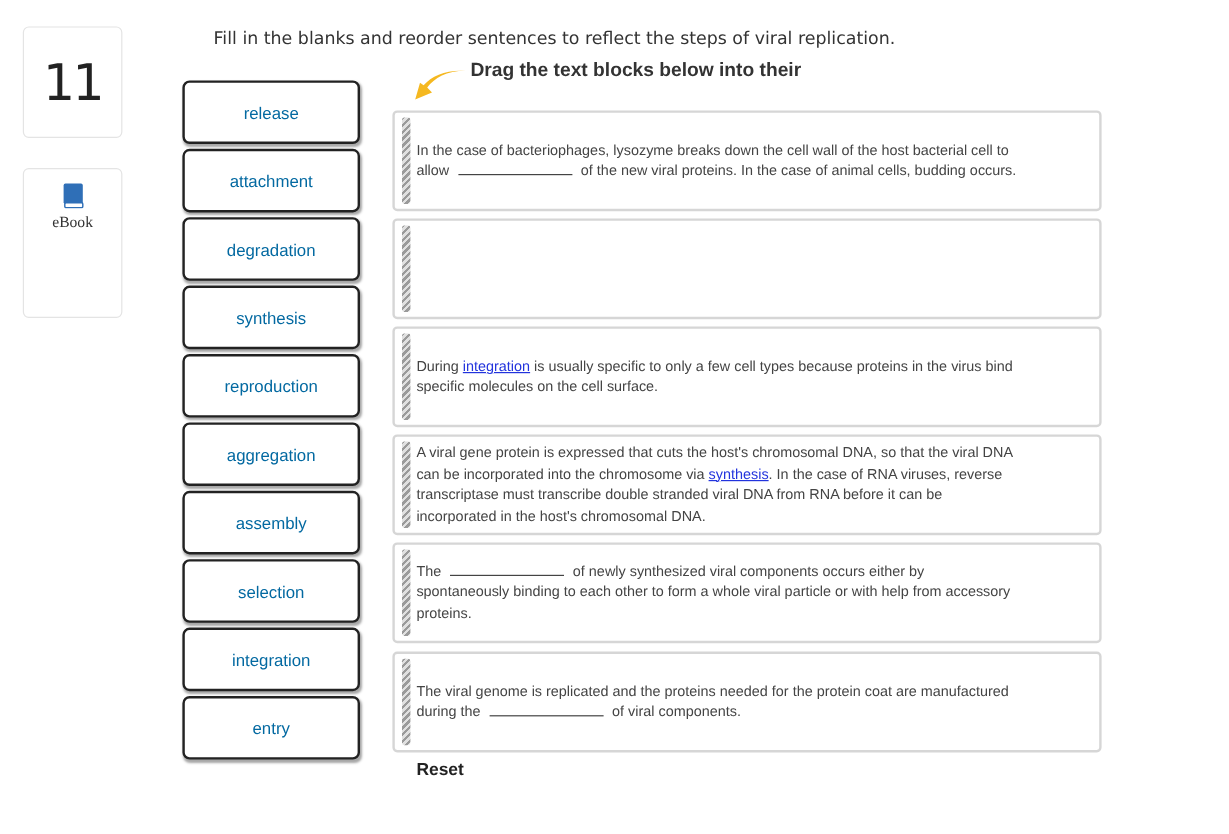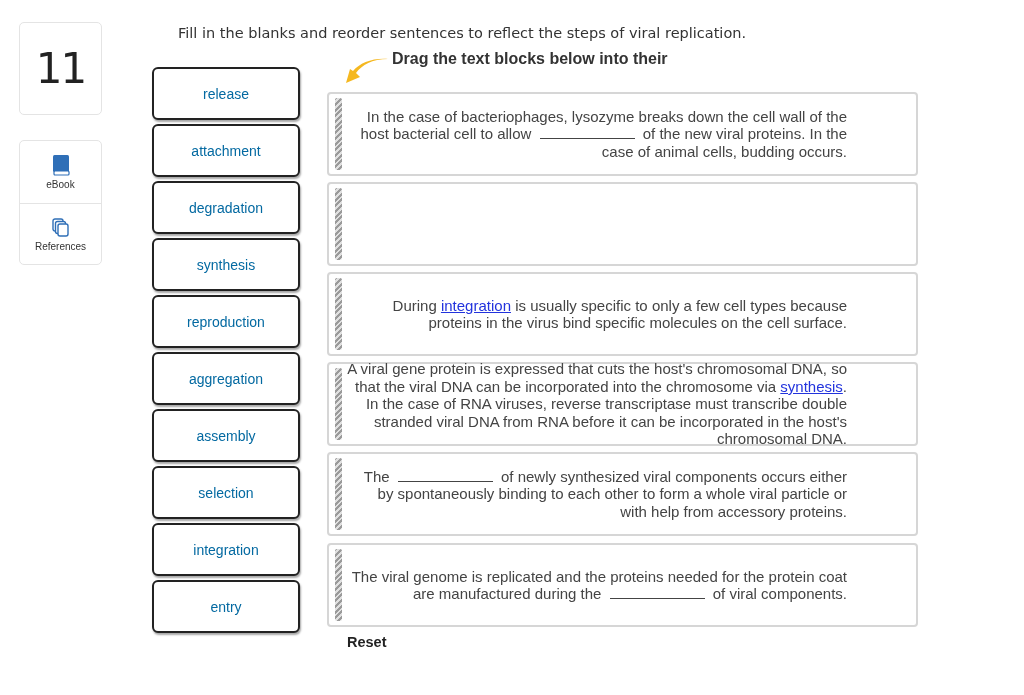--- a/index.html
+++ b/index.html
@@ -13,21 +13,21 @@
     border: 1px solid #e4e4e4; border-radius: 5px; background: #fff;
     display: flex; align-items: center; justify-content: center;
     font-family: "DejaVu Sans", sans-serif; font-size: 42px; color: #222; letter-spacing: -2px;
   }
   .tools {
     position: absolute; left: 19px; top: 140px; width: 83px; height: 125px;
     border: 1px solid #e4e4e4; border-radius: 5px; background: #fff;
   }
   .tool { height: 62px; display: flex; flex-direction: column; align-items: center; justify-content: center; cursor: pointer; }
   .tool + .tool { border-top: 1px solid #e4e4e4; }
-  .tool .lbl { font-family: Liberation Sans, sans-serif; font-size: 10px; color: #333; margin-top: 3px; }
+  .tool .lbl { font-family: Liberation Serif, serif; font-size: 13px; color: #333; margin-top: 3px; }
   .prompt {
     position: absolute; left: 130px; top: 25px; font-family: "DejaVu Sans", sans-serif;
     font-size: 14.5px; color: #333; margin-left: 48px;
   }
   .hint {
     position: absolute; left: 392px; top: 52px; font-size: 16px; font-weight: bold; color: #333; line-height: 14px;
     font-family: "Liberation Sans", sans-serif;
   }
   .arrow { position: absolute; left: 342px; top: 55px; }
   .chip {
@@ -40,45 +40,37 @@
   .box {
     position: absolute; left: 327px; width: 591px; height: 84px;
     border: 2px solid #d6d6d6; border-radius: 4px; background: #fff;
     display: flex; align-items: center; cursor: grab;
   }
   .grip {
     position: absolute; left: 6px; top: 4px; bottom: 4px; width: 7px;
     background: repeating-linear-gradient(135deg, #9a9a9a 0 2px, #e0e0e0 2px 4px);
     border-radius: 2px;
   }
-  .txt { margin-left: 18px; font-size: 15px; line-height: 17.5px; color: #444; width: 500px; text-align: right; }
+  .txt { margin-left: 18px; font-size: 12px; line-height: 17.5px; color: #444; width: 500px; }
   .blank { display: inline-block; width: 95px; border-bottom: 1px solid #444; height: 12px; margin: 0 4px; vertical-align: baseline; }
   .lnk { color: #1a0dab; text-decoration: underline; color: #2233dd; cursor: pointer; }
   .reset { position: absolute; left: 347px; top: 634px; font-size: 14.5px; font-weight: bold; color: #222; cursor: pointer; }
 </style>
 </head>
 <body>
 
 <div class="qnum">11</div>
 
 <div class="tools">
   <div class="tool">
     <svg width="18" height="22" viewBox="0 0 18 22">
       <rect x="1" y="1" width="16" height="17" rx="1.5" fill="#2f6fb7"></rect>
       <rect x="2" y="17" width="15" height="4" rx="1" fill="#fff" stroke="#2f6fb7" stroke-width="1.2"></rect>
     </svg>
     <span class="lbl">eBook</span>
-  </div>
-  <div class="tool">
-    <svg width="18" height="20" viewBox="0 0 18 20">
-      <rect x="1" y="1" width="10" height="12" rx="2" fill="#fff" stroke="#2f6fb7" stroke-width="1.4"></rect>
-      <rect x="3.5" y="3.5" width="10" height="12" rx="2" fill="#fff" stroke="#2f6fb7" stroke-width="1.4"></rect>
-      <rect x="6" y="6" width="10" height="12" rx="2" fill="#fff" stroke="#2f6fb7" stroke-width="1.4"></rect>
-    </svg>
-    <span class="lbl">References</span>
   </div>
 </div>
 
 <div class="prompt">Fill in the blanks and reorder sentences to reflect the steps of viral replication.</div>
 
 <svg class="arrow" width="48" height="32" viewBox="0 0 48 32">
   <path d="M46 4 C30 4 20 10 14 18 L18 22 L4 28 L8 14 L11 16 C18 8 30 3 46 4 Z" fill="#f5b820"></path>
 </svg>
 <div class="hint">
   <div>Drag the text blocks below into their</div>

